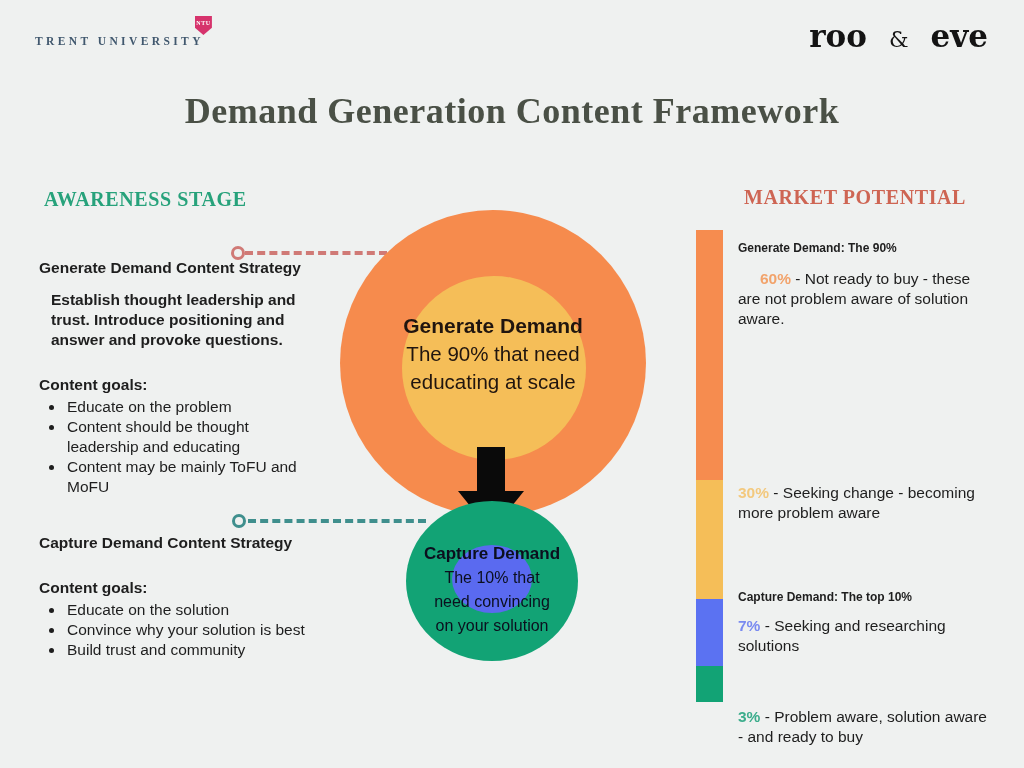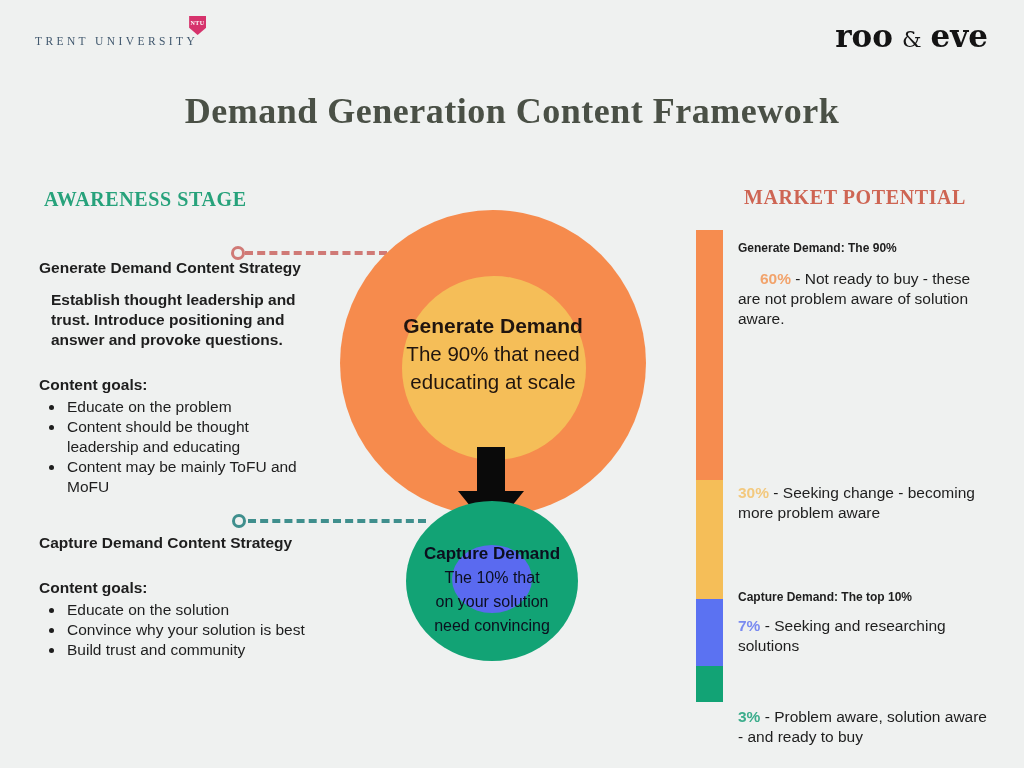--- a/index.html
+++ b/index.html
@@ -2,27 +2,27 @@
 <html><head>
 <meta charset="utf-8">
 <style>
   html,body{margin:0;padding:0;}
   body{font-family:"Liberation Sans", sans-serif; background:#e8eae9;}
   .canvas{position:relative;width:1024px;height:768px;background:#EFF1F0;overflow:hidden;}
 
   
   .ntu-logo{position:absolute;left:35px;top:22px;color:#41586E;font-family:"Liberation Serif",serif;}
   .ntu-line1{font-size:21px;letter-spacing:2.5px;font-weight:500;}
-  .ntu-line2{font-size:11.5px;letter-spacing:3.4px;margin-top:13px;font-weight:400;}
+  .ntu-line2{font-size:11.5px;letter-spacing:3.4px;margin-top:13px;font-weight:700;}
   .ntu-shield{position:absolute;right:-8px;top:-6px;width:17px;height:19px;background:#D6336C;
     clip-path:polygon(0 0,100% 0,100% 62%,50% 100%,0 62%);
     display:flex;align-items:flex-start;justify-content:center;}
   .ntu-shield span{color:#fff;font-size:6px;font-weight:bold;margin-top:4px;letter-spacing:.5px;}
   .brand{position:absolute;right:36px;top:18px;color:#141414;font-family:"DejaVu Serif",serif;
-    font-weight:bold;font-size:31px;display:flex;align-items:baseline;gap:9px;}
+    font-weight:bold;font-size:31px;display:flex;align-items:baseline;gap:22px;}
   .brand .amp{font-size:22px;font-weight:normal;}
 
   .page-title{position:absolute;left:0;top:90px;width:1024px;text-align:center;
     font-family:"Liberation Serif",serif;font-weight:bold;font-size:36px;color:#4A5046;letter-spacing:.5px;}
 
   
   .awareness-heading{position:absolute;left:44px;top:188px;font-family:"Liberation Serif",serif;
     font-weight:bold;font-size:20px;color:#27A27B;letter-spacing:.6px;}
   .market-heading{position:absolute;left:720px;top:186px;width:270px;text-align:center;
     font-family:"Liberation Serif",serif;font-weight:bold;font-size:20px;color:#CE6553;letter-spacing:.6px;}
@@ -144,22 +144,22 @@
   </div>
 
   <div class="arrow-shaft"></div>
   <div class="arrow-head"></div>
 
   <div class="circle" id="capture-circle"></div>
   <div class="circle" id="capture-inner"></div>
   <div class="capture-text">
     <div class="c-title">Capture Demand</div>
     <div><span>The </span><span class="b">10%</span><span> that</span></div>
+    <div>need convincing</div>
     <div>on your solution</div>
-    <div>need convincing</div>
   </div>
 
   <div class="bar">
     <div class="seg" id="seg-60" style="background: rgb(246, 140, 79);"></div>
     <div class="seg" id="seg-30" style="background: rgb(245, 190, 88);"></div>
     <div class="seg" id="seg-7" style="background: rgb(91, 114, 242);"></div>
     <div class="seg" id="seg-3" style="background: rgb(18, 163, 117);"></div>
   </div>
 
   <p class="mk mk-title" id="mk-generate-title">Generate Demand: The 90%</p>

